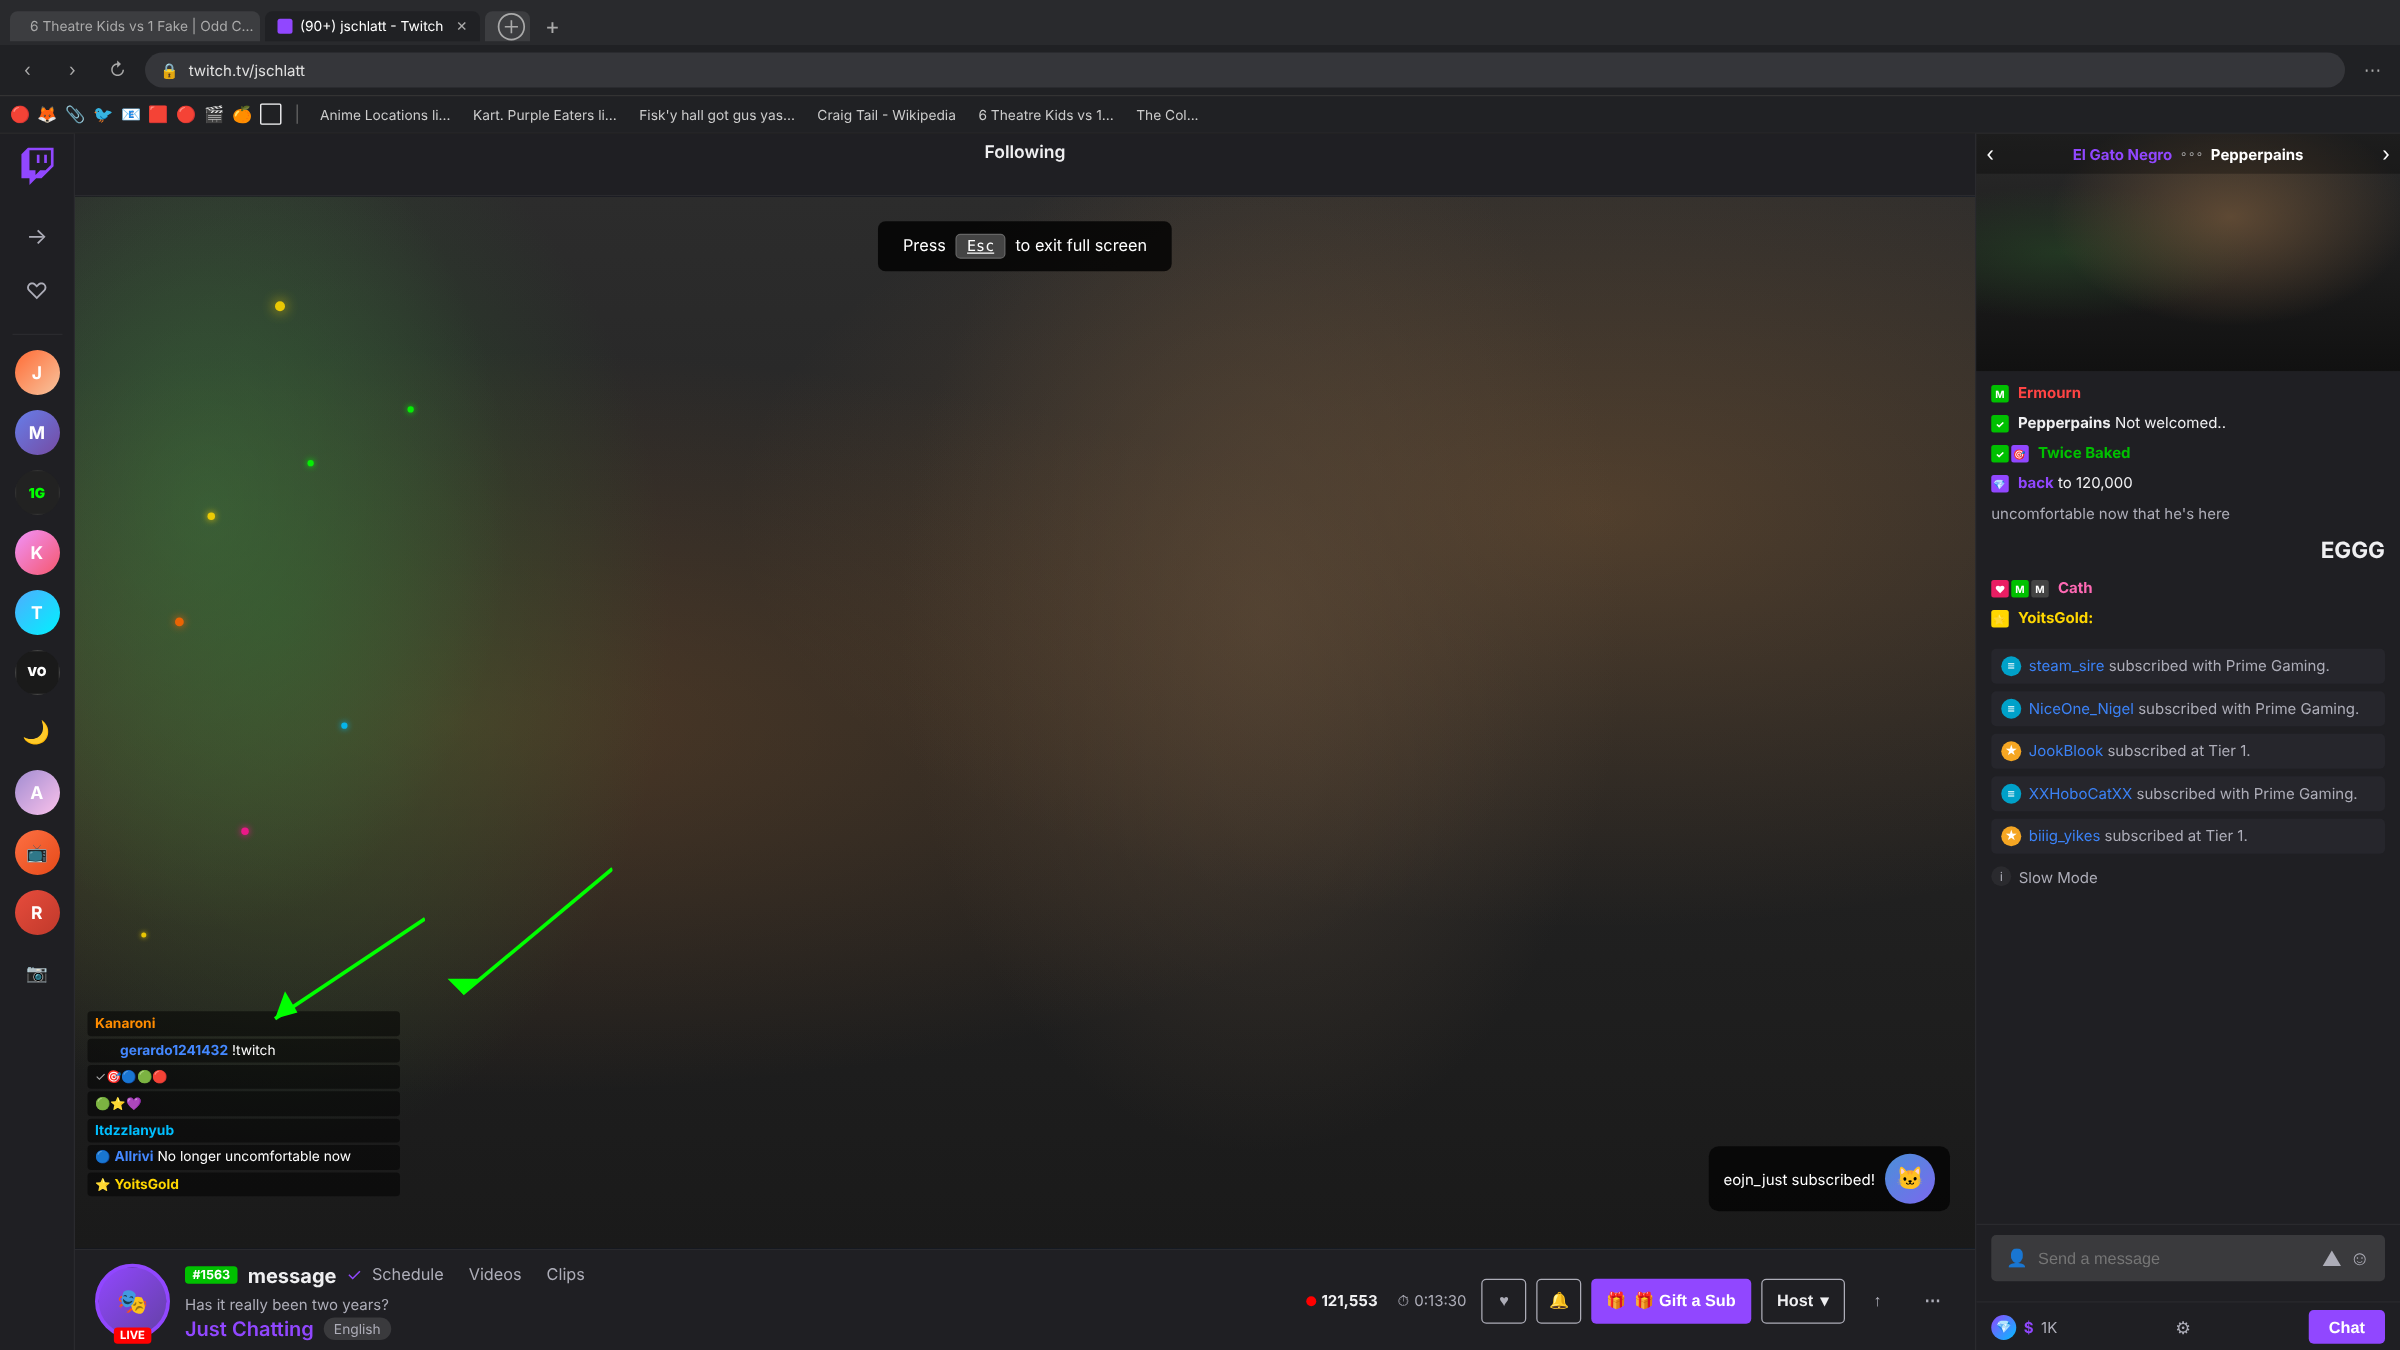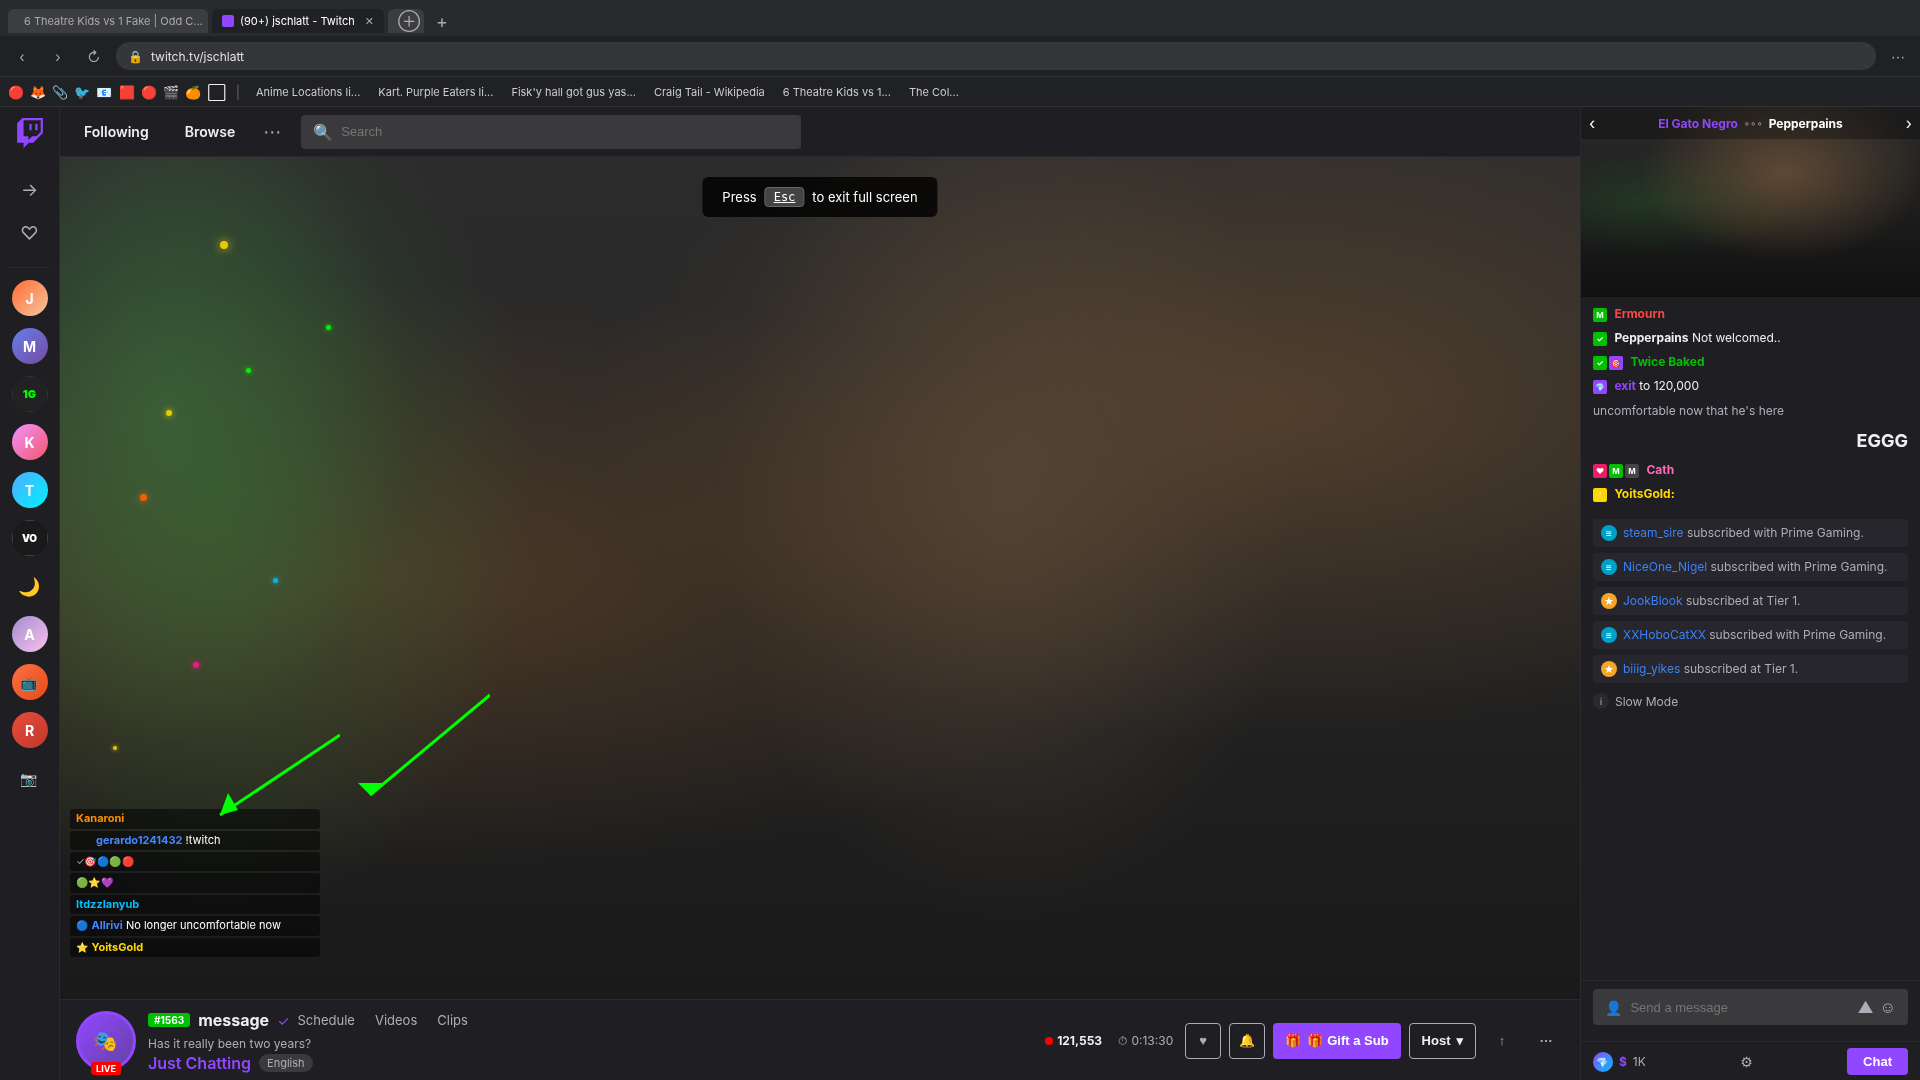--- a/index.html
+++ b/index.html
@@ -184,20 +184,21 @@
       background: #0e0e10;
     }
     .twitch-topnav {
       display: flex;
       align-items: center;
       padding: 0 16px;
       height: 50px;
       background: #1f1f23;
       gap: 20px;
       border-bottom: 1px solid #2a2a2e;
+      flex-direction: column;
     }
     .topnav-link {
       color: #efeff1;
       font-size: 14px;
       font-weight: 600;
       cursor: pointer;
       padding: 6px 8px;
       border-radius: 4px;
     }
     .topnav-dots {
@@ -982,20 +983,24 @@
               <span style="color:#aaa;font-size:10px;">🔵</span>
               <span class="overlay-username" style="color:#4488ff;"> Allrivi</span>
               <span> No longer uncomfortable now</span>
             </div>
             <div class="overlay-msg">
               <span style="color:#aaa;font-size:10px;">⭐</span>
               <span class="overlay-username" style="color:#ffd700;"> YoitsGold</span>
             </div>
           </div>
 
+          <div class="sub-notification">
+            <span>eojn_just subscribed!</span>
+            <div class="sub-icon">🐱</div>
+          </div>
         </div>
 
         <div class="esc-overlay">
           <span>Press</span>
           <span class="esc-key">Esc</span>
           <span>to exit full screen</span>
         </div>
       </div>
 
       <div class="stream-info-bar">
@@ -1106,21 +1111,21 @@
             <span class="badge" style="background:#9147ff;">🎯</span>
           </span>
           <span class="chat-username green">Twice Baked</span>
           <span class="chat-text"></span>
         </div>
 
         <div class="chat-msg">
           <span class="chat-msg-badges">
             <span class="badge badge-bits">💎</span>
           </span>
-          <span class="chat-username purple">exit</span>
+          <span class="chat-username purple">back</span>
           <span class="chat-text"> to 120,000</span>
         </div>
 
         <div class="chat-text" style="font-size:12px; color:#adadb8; padding: 2px 0;">
           uncomfortable now that he's here
         </div>
 
         <div style="display:flex; justify-content:flex-end; padding: 4px 0;">
           <span class="highlight-text">EGGG</span>
         </div>

